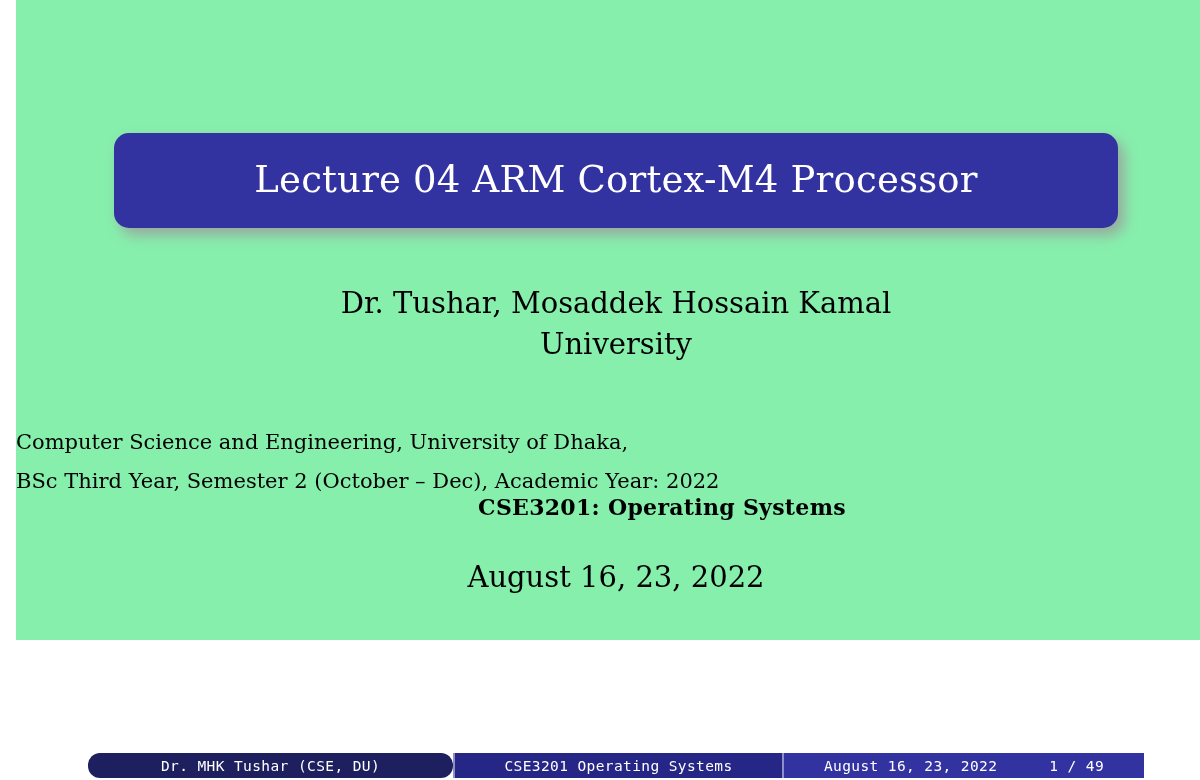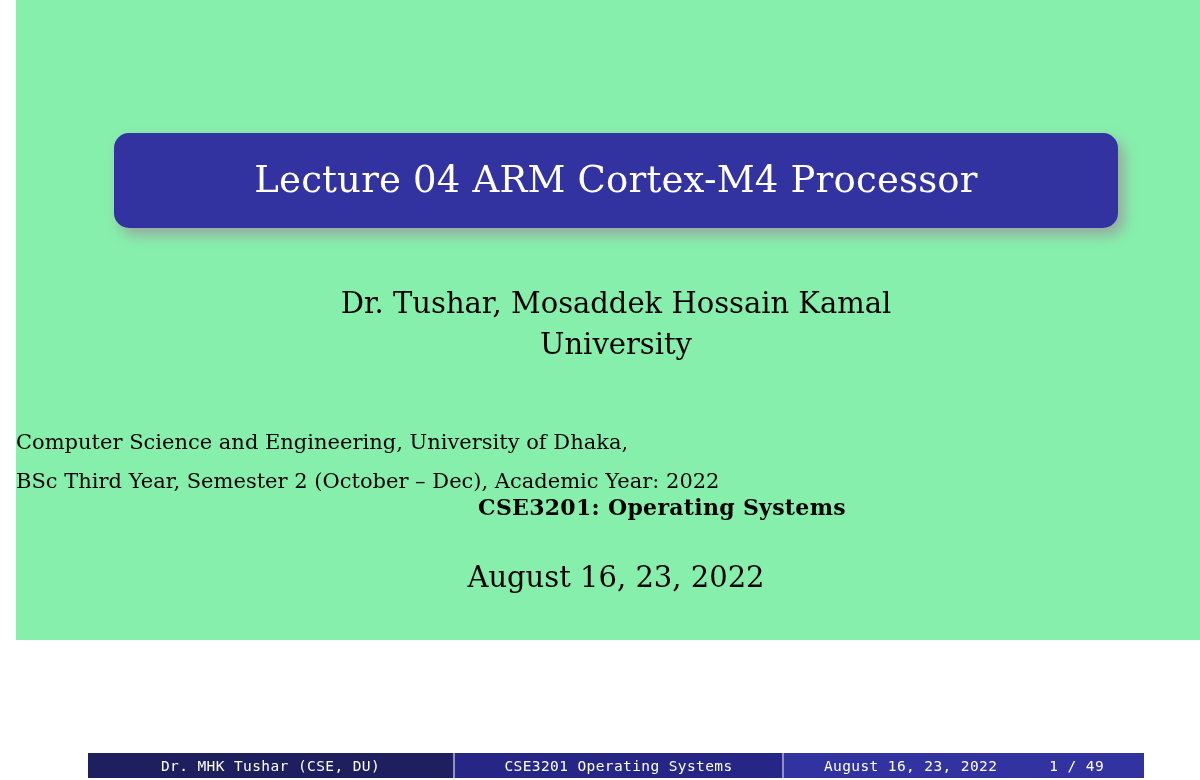--- a/index.html
+++ b/index.html
@@ -148,20 +148,21 @@
     justify-content: center;
     color: #ffffff;
     font-size: 14.5px;
     letter-spacing: 0.4px;
     white-space: nowrap;
     overflow: hidden;
   }
   .foot-seg.author-seg {
     flex: 0 0 365px;
     background: #1E1F5E;
+    border-radius: 12px;
   }
   .foot-seg.title-seg {
     flex: 0 0 327px;
     background: #262686;
   }
   .foot-seg.date-seg {
     flex: 1 1 auto;
     background: #3232A0;
     justify-content: center;
     position: relative;

